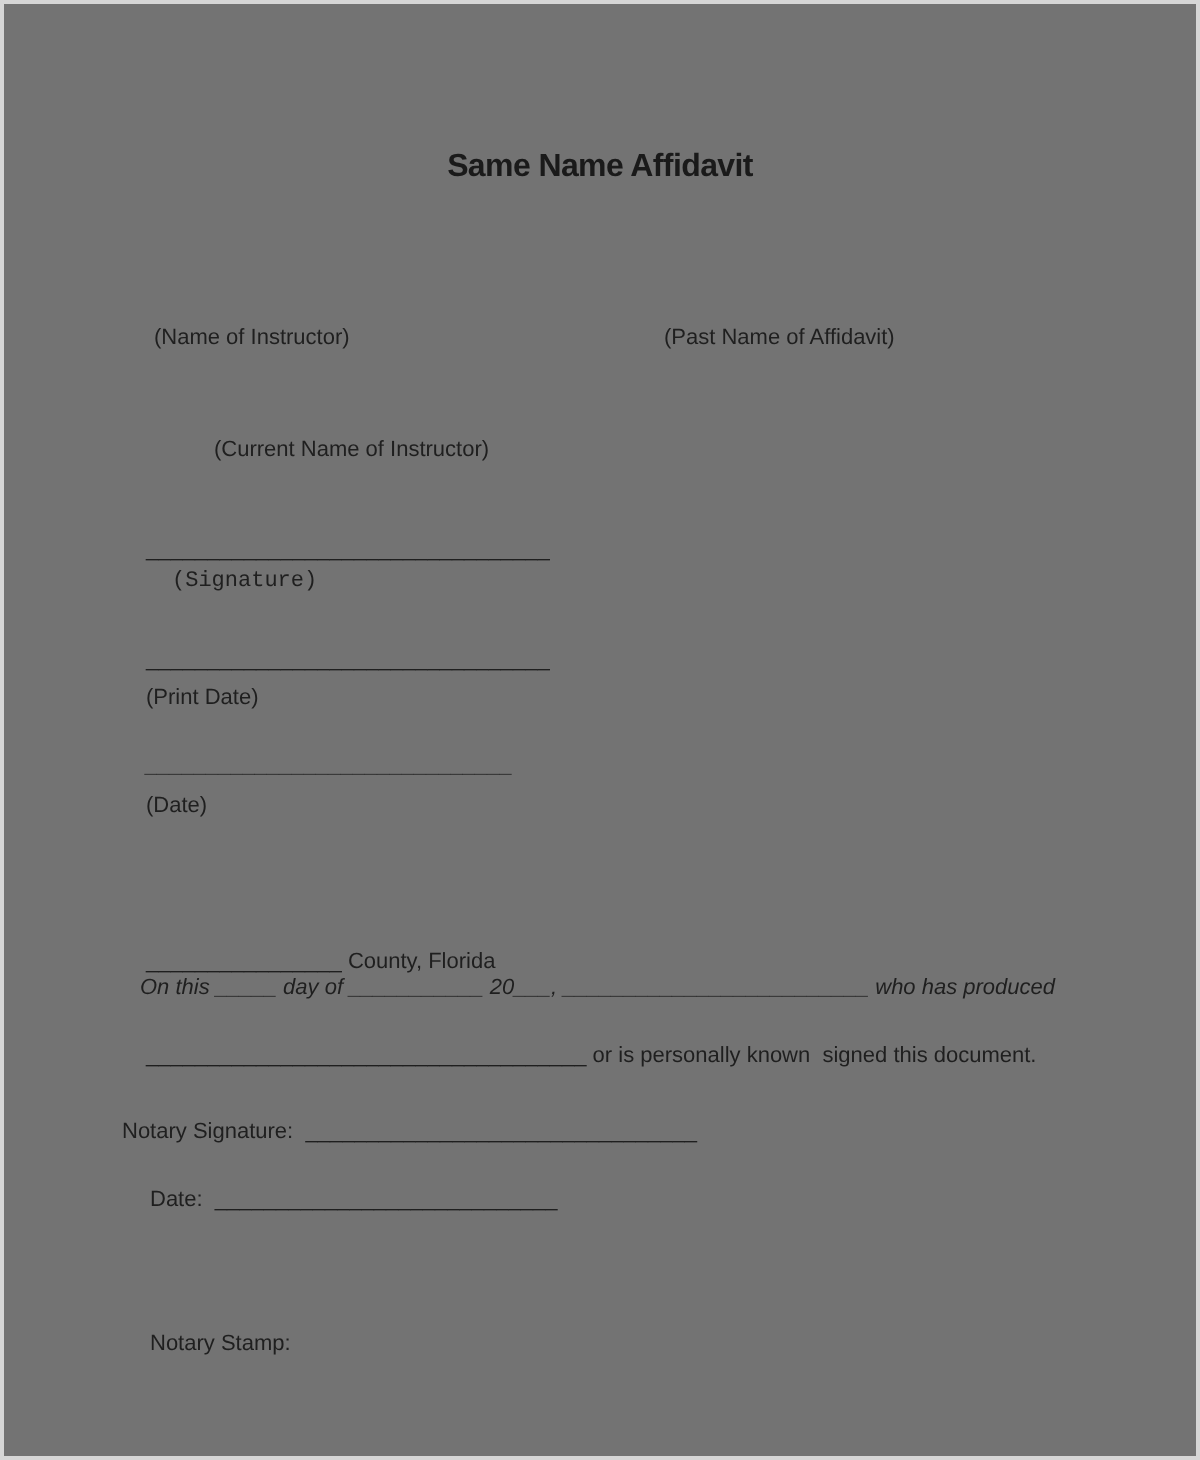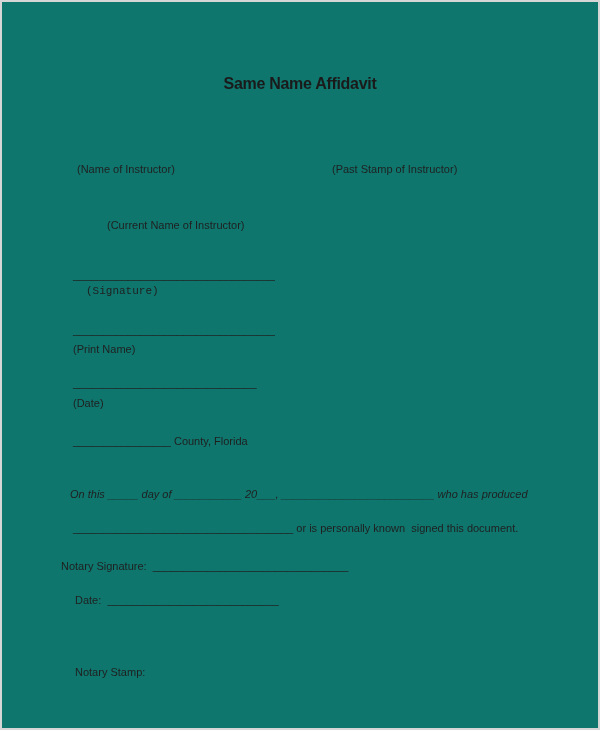--- a/index.html
+++ b/index.html
@@ -5,21 +5,21 @@
   * { margin: 0; padding: 0; box-sizing: border-box; }
   html, body { width: 600px; height: 730px; }
   body {
     font-family: "Liberation Sans", sans-serif;
     background: #ffffff;
   }
   .page {
     position: relative;
     width: 600px;
     height: 730px;
-    background: #0f766e;
+    background: #737373;
     border: 2px solid #d6d6d6;
     overflow: hidden;
     color: #1f1f1f;
   }
   .doc-title {
     position: absolute;
     top: 73px;
     left: 0;
     width: 100%;
     text-align: center;
@@ -38,34 +38,34 @@
 </style>
 </head>
 <body>
 
 <div class="page">
 
   <h1 class="doc-title">Same Name Affidavit</h1>
 
 
   <div class="t" style="top:160px; left:75px;">(Name of Instructor)</div>
-  <div class="t" style="top:160px; left:330px;">(Past Stamp of Instructor)</div>
+  <div class="t" style="top:160px; left:330px;">(Past Name of Affidavit)</div>
 
   <div class="t" style="top:216px; left:76px;margin-left:29px;">(Current Name of Instructor)</div>
 
   <div class="t" style="top:266px; left:71px;">_________________________________</div>
   <div class="t" style="top:282px; left:84px;font-family:Liberation Mono, monospace;">(Signature)</div>
 
   <div class="t" style="top:321px; left:71px;">_________________________________</div>
-  <div class="t" style="top:340px; left:71px;">(Print Name)</div>
+  <div class="t" style="top:340px; left:71px;">(Print Date)</div>
 
-  <div class="t" style="top:374px; left:71px;">______________________________</div>
+  <div class="t" style="top:374px; left:71px;font-style:italic;">______________________________</div>
   <div class="t" style="top:394px; left:71px;">(Date)</div>
 
-  <div class="t" style="top:432px; left:71px;">________________ County, Florida</div>
+  <div class="t" style="top:472px; left:71px;">________________ County, Florida</div>
 
   <div class="t" style="top:485px; left:68px;font-style:italic;">On this _____ day of ___________ 20___, _________________________ who has produced</div>
 
   <div class="t" style="top:519px; left:71px;text-align:center;">____________________________________ or is personally known  signed this document.</div>
 
   <div class="t" style="top:557px; left:59px;">Notary Signature:  ________________________________</div>
 
   <div class="t" style="top:591px; left:73px;">Date:  ____________________________</div>
 
   <div class="t" style="top:663px; left:73px;">Notary Stamp:</div>

